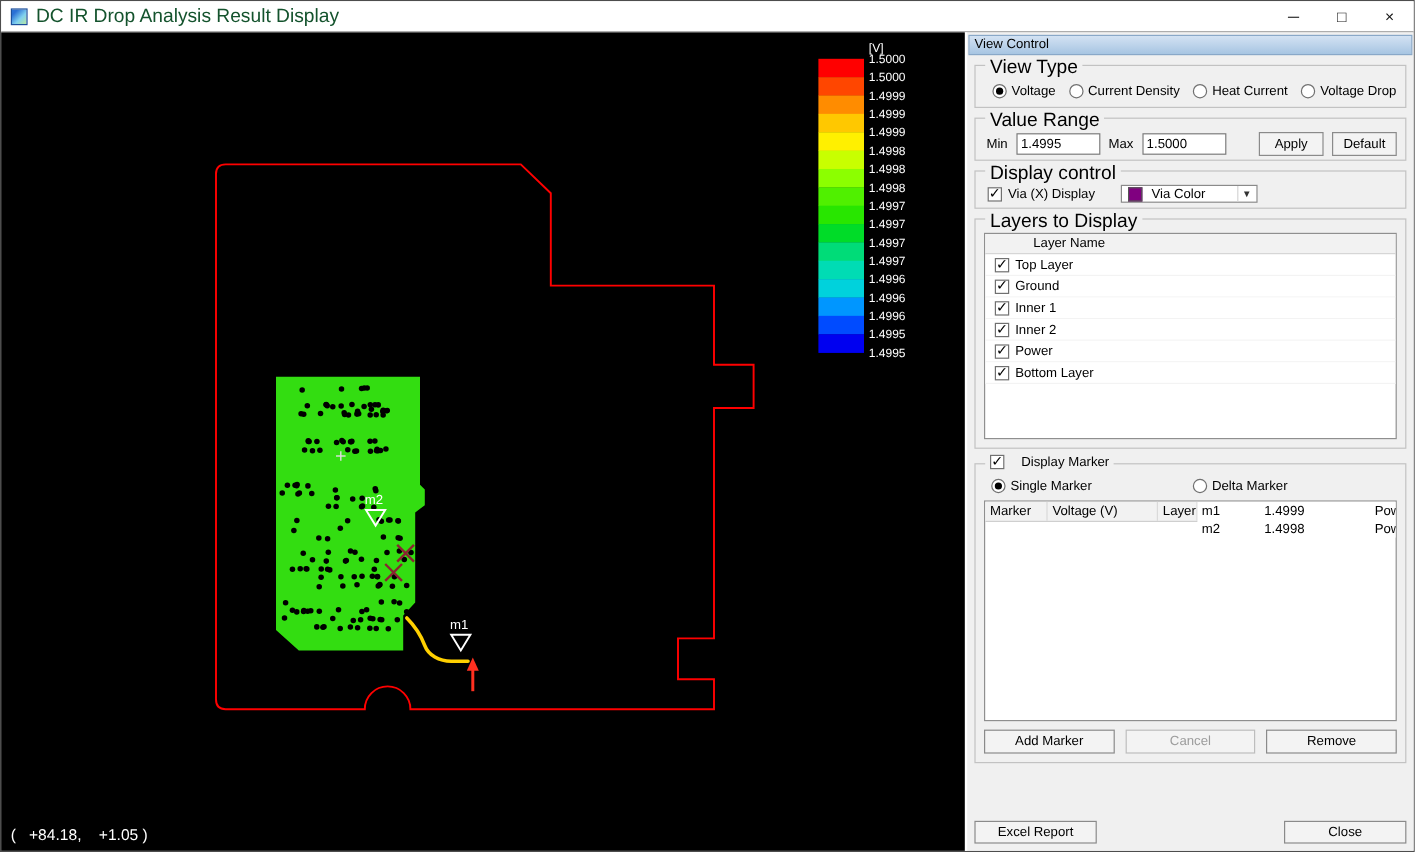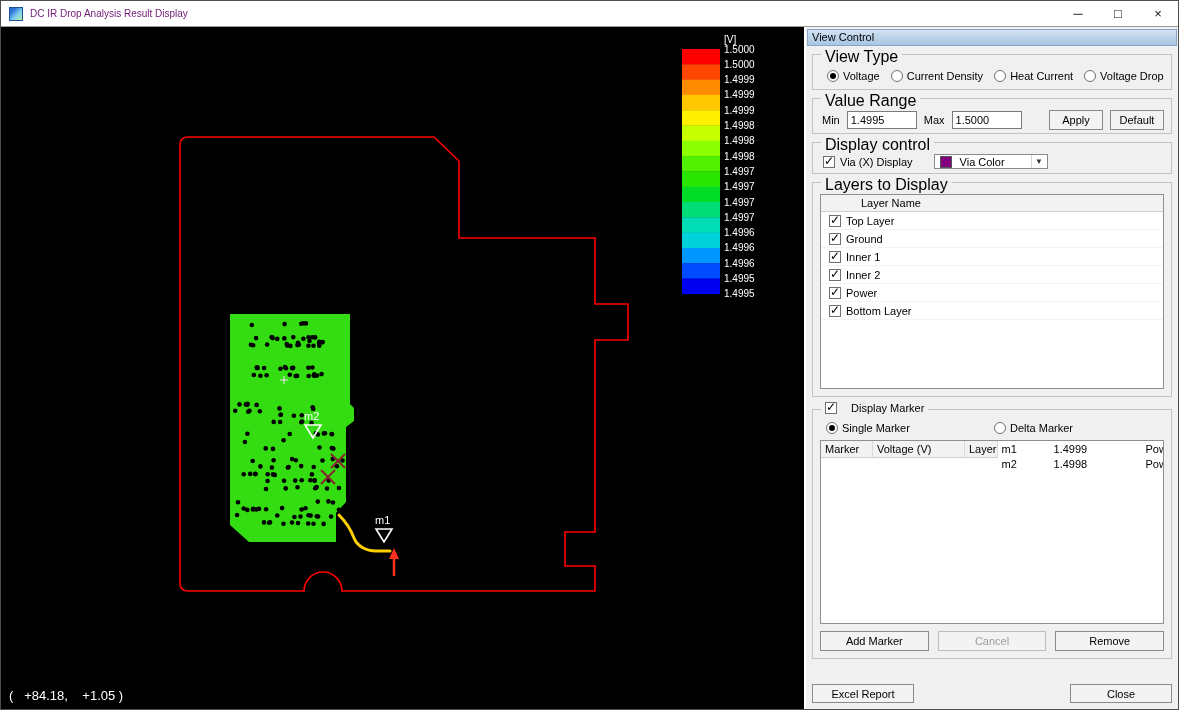--- a/index.html
+++ b/index.html
@@ -2,21 +2,21 @@
 <html><head>
 <meta charset="utf-8">
 <style>
   *{margin:0;padding:0;box-sizing:border-box;font-family:"Liberation Sans",sans-serif}
   html,body{width:1179px;height:710px;overflow:hidden;background:#fff}
   #window{width:1179px;height:710px;border:1px solid #4d4d4d;display:flex;flex-direction:column;background:#f0f0f0}
 
   
   #titlebar{flex:0 0 26px;height:26px;background:#ffffff;display:flex;align-items:center;border-bottom:1px solid #9a9a9a}
   #app-icon{width:14px;height:14px;margin:0 7px 0 8px;background:linear-gradient(135deg,#2a6fd4 20%,#7fd0f0 60%,#b8e8a0);border:1px solid #1c4f9c}
-  #title-text{font-size:10px;color:#701a75}
+  #title-text{font-size:16px;color:#14532d}
   #win-controls{margin-left:auto;display:flex;height:100%}
   .win-btn{width:40px;height:100%;display:flex;align-items:center;justify-content:center;font-size:13px;color:#111;cursor:default}
 
   
   #main{flex:1;display:flex;min-height:0}
   #canvas{flex:1;position:relative;background:#000;overflow:hidden}
   #canvas svg{position:absolute;left:0;top:0;width:100%;height:100%}
   #coords{position:absolute;left:8px;bottom:6px;color:#fff;font-size:13px;white-space:pre}
 
   
@@ -42,21 +42,21 @@
   .push-right{margin-left:auto}
   .btn.disabled{color:#9c9c9c;border-color:#bdbdbd}
 
   .display-control{height:32px}
   .dc-row{display:flex;align-items:center;height:100%;padding:7px 6px 0 10px;font-size:11px;gap:5px}
   .combo{width:114px;height:15px;border:1px solid #8a8a8a;background:#fff;display:flex;align-items:center;margin-left:16px;font-size:11px}
   .combo .swatch{width:12px;height:12px;border:1px solid #555;margin:0 8px 0 5px}
   .combo .combo-label{flex:1}
   .combo .combo-arrow{width:16px;height:100%;display:flex;align-items:center;justify-content:center;border-left:1px solid #d5d5d5;font-size:8px;color:#333}
 
-  .layers{height:215px}
+  .layers{height:192px}
   .listbox{position:absolute;left:7px;right:7px;top:11px;bottom:7px;border:1px solid #8f8f8f;background:#fff;overflow:hidden}
   .list-header{height:17px;background:#f2f2f2;border-bottom:1px solid #cfcfcf;font-size:11px;display:flex;align-items:center;color:#000}
   .layers .list-header span{padding-left:40px}
   .layer-row{height:18px;display:flex;align-items:center;gap:5px;padding-left:8px;font-size:11px;border-bottom:1px solid #f3f3f3;background:#fff}
 
   .marker-grp{height:250px;margin-top:12px;display:flex;flex-direction:column}
   .marker-title{position:absolute;top:-8px;left:8px;background:#f0f0f0;padding:0 4px;display:flex;align-items:center;gap:14px;font-size:11px}
   .modes-row{display:flex;padding:12px 0 0 13px;font-size:11px}
   .modes-row .mode-slot{width:168px}
   .marker-list{flex:1;margin:6px 7px 0;border:1px solid #8f8f8f;background:#fff;display:flex;flex-direction:row;overflow:hidden}

